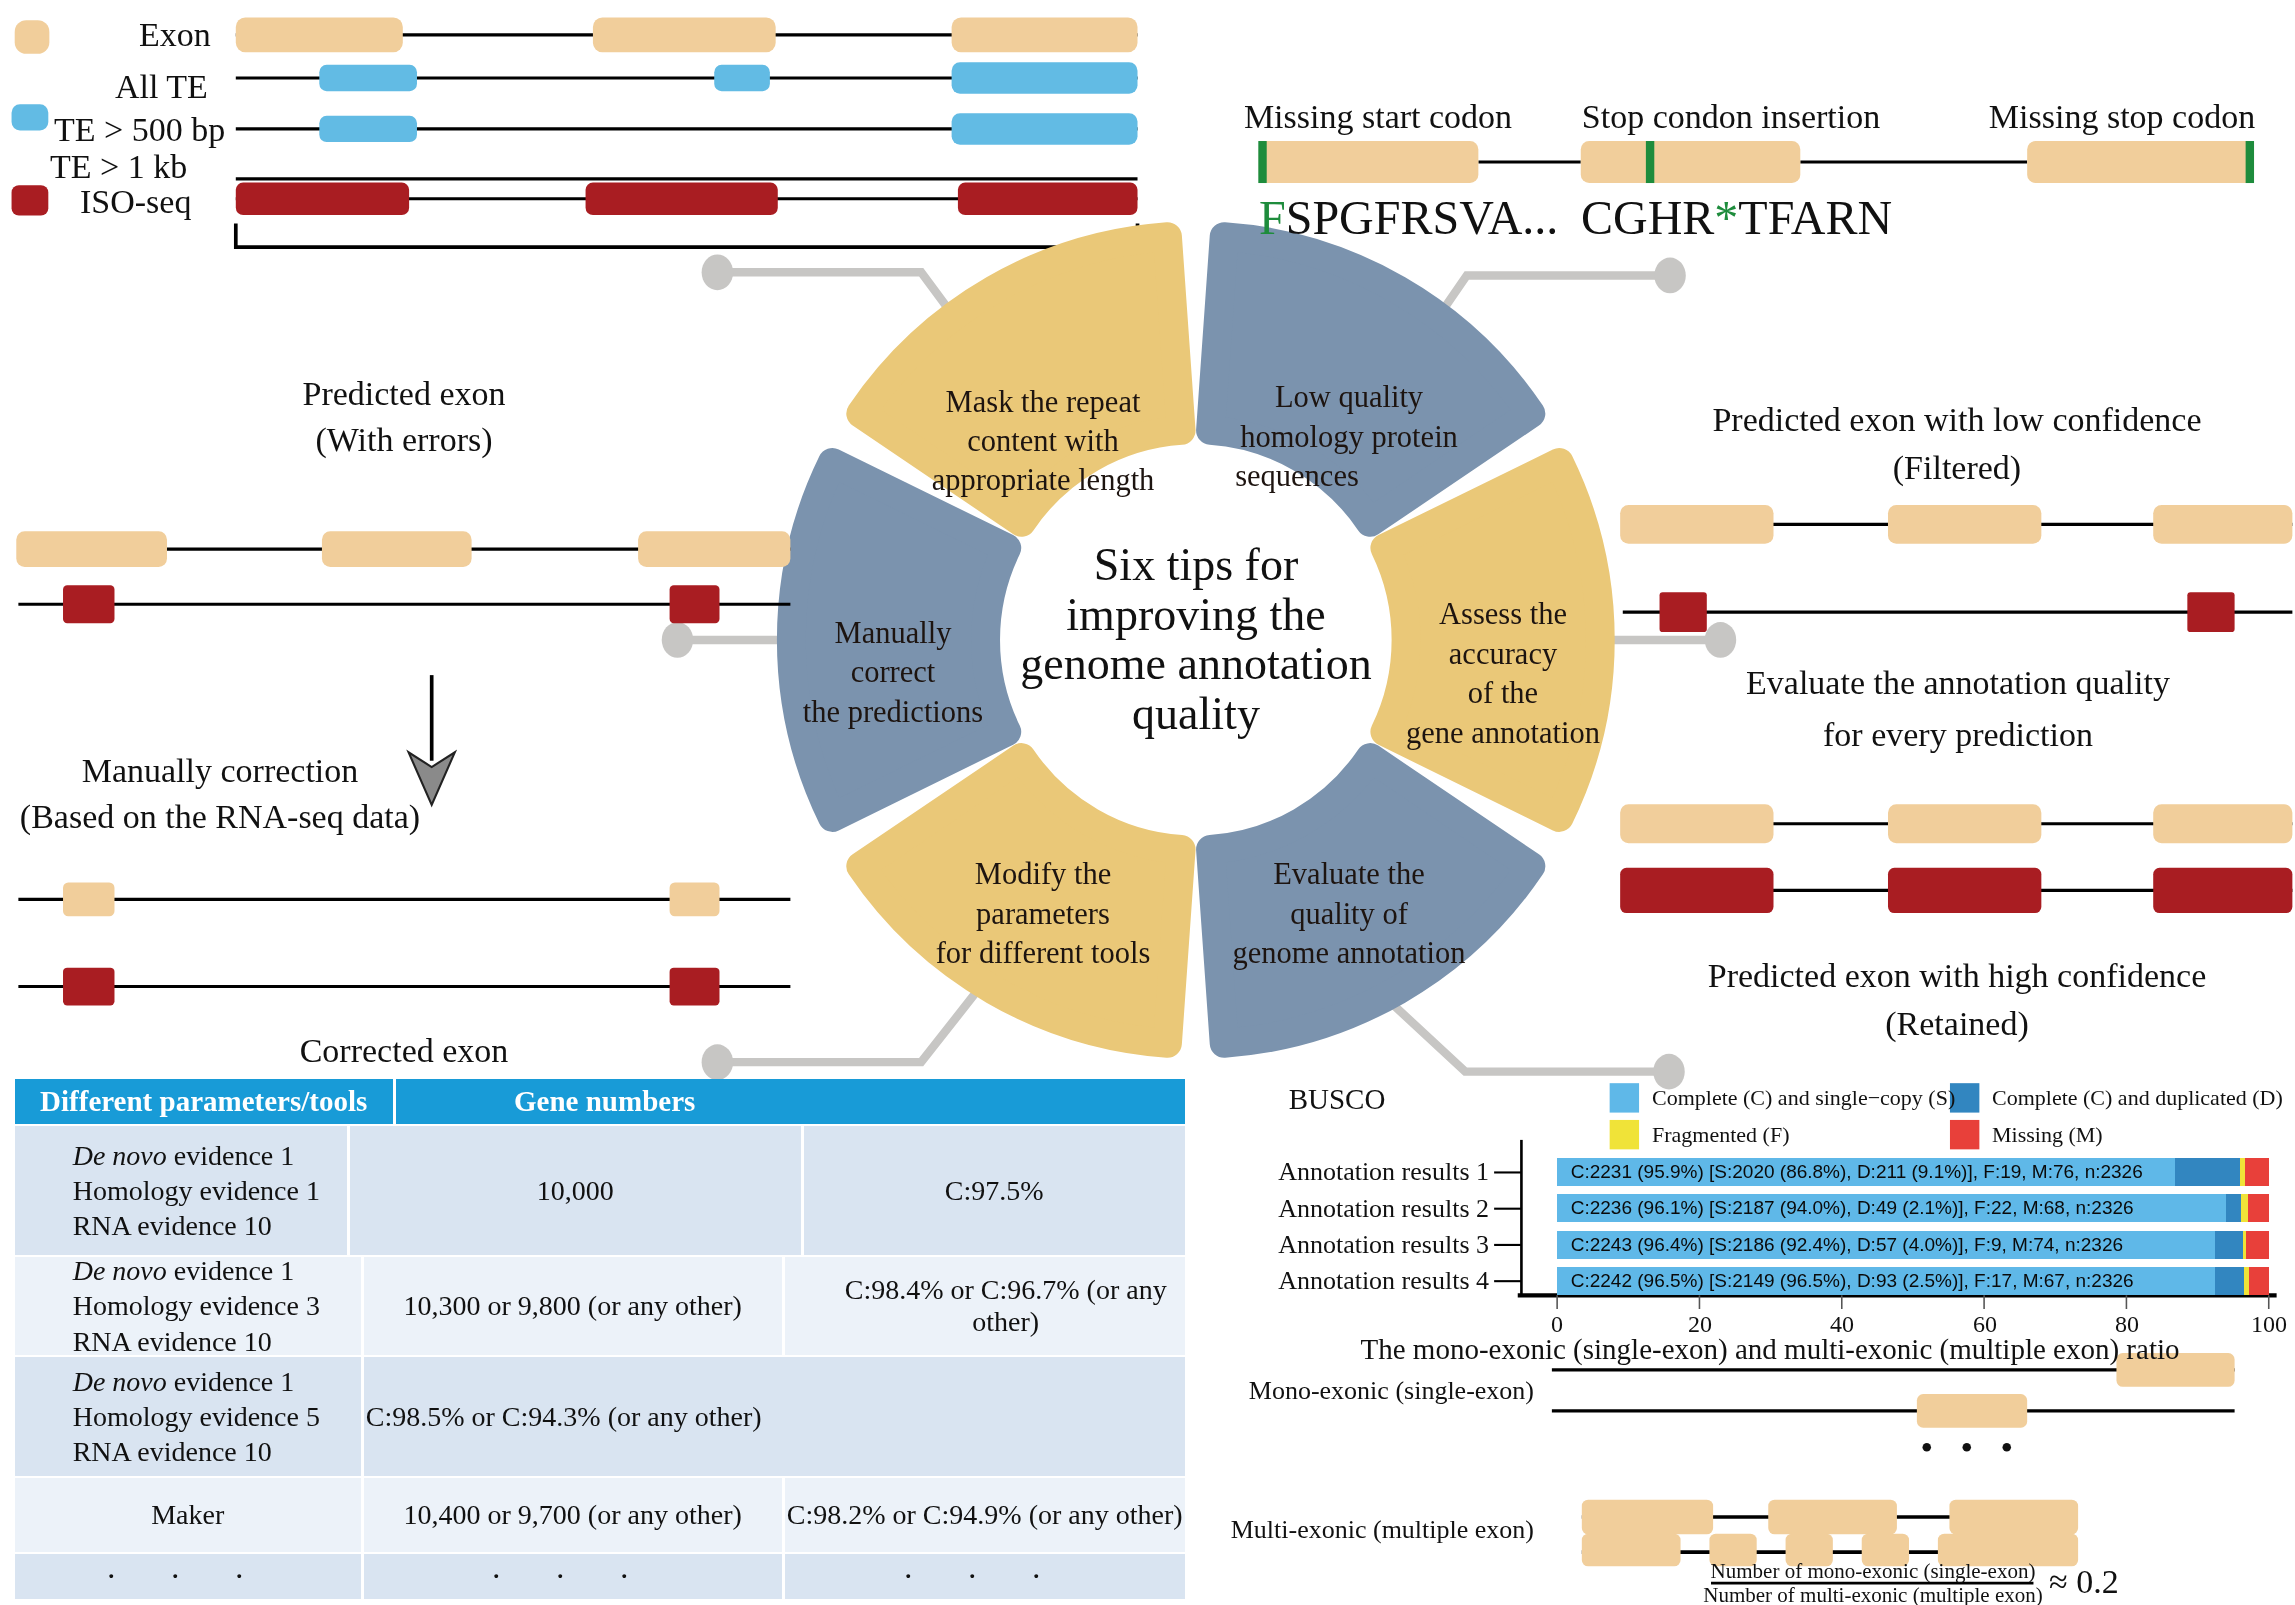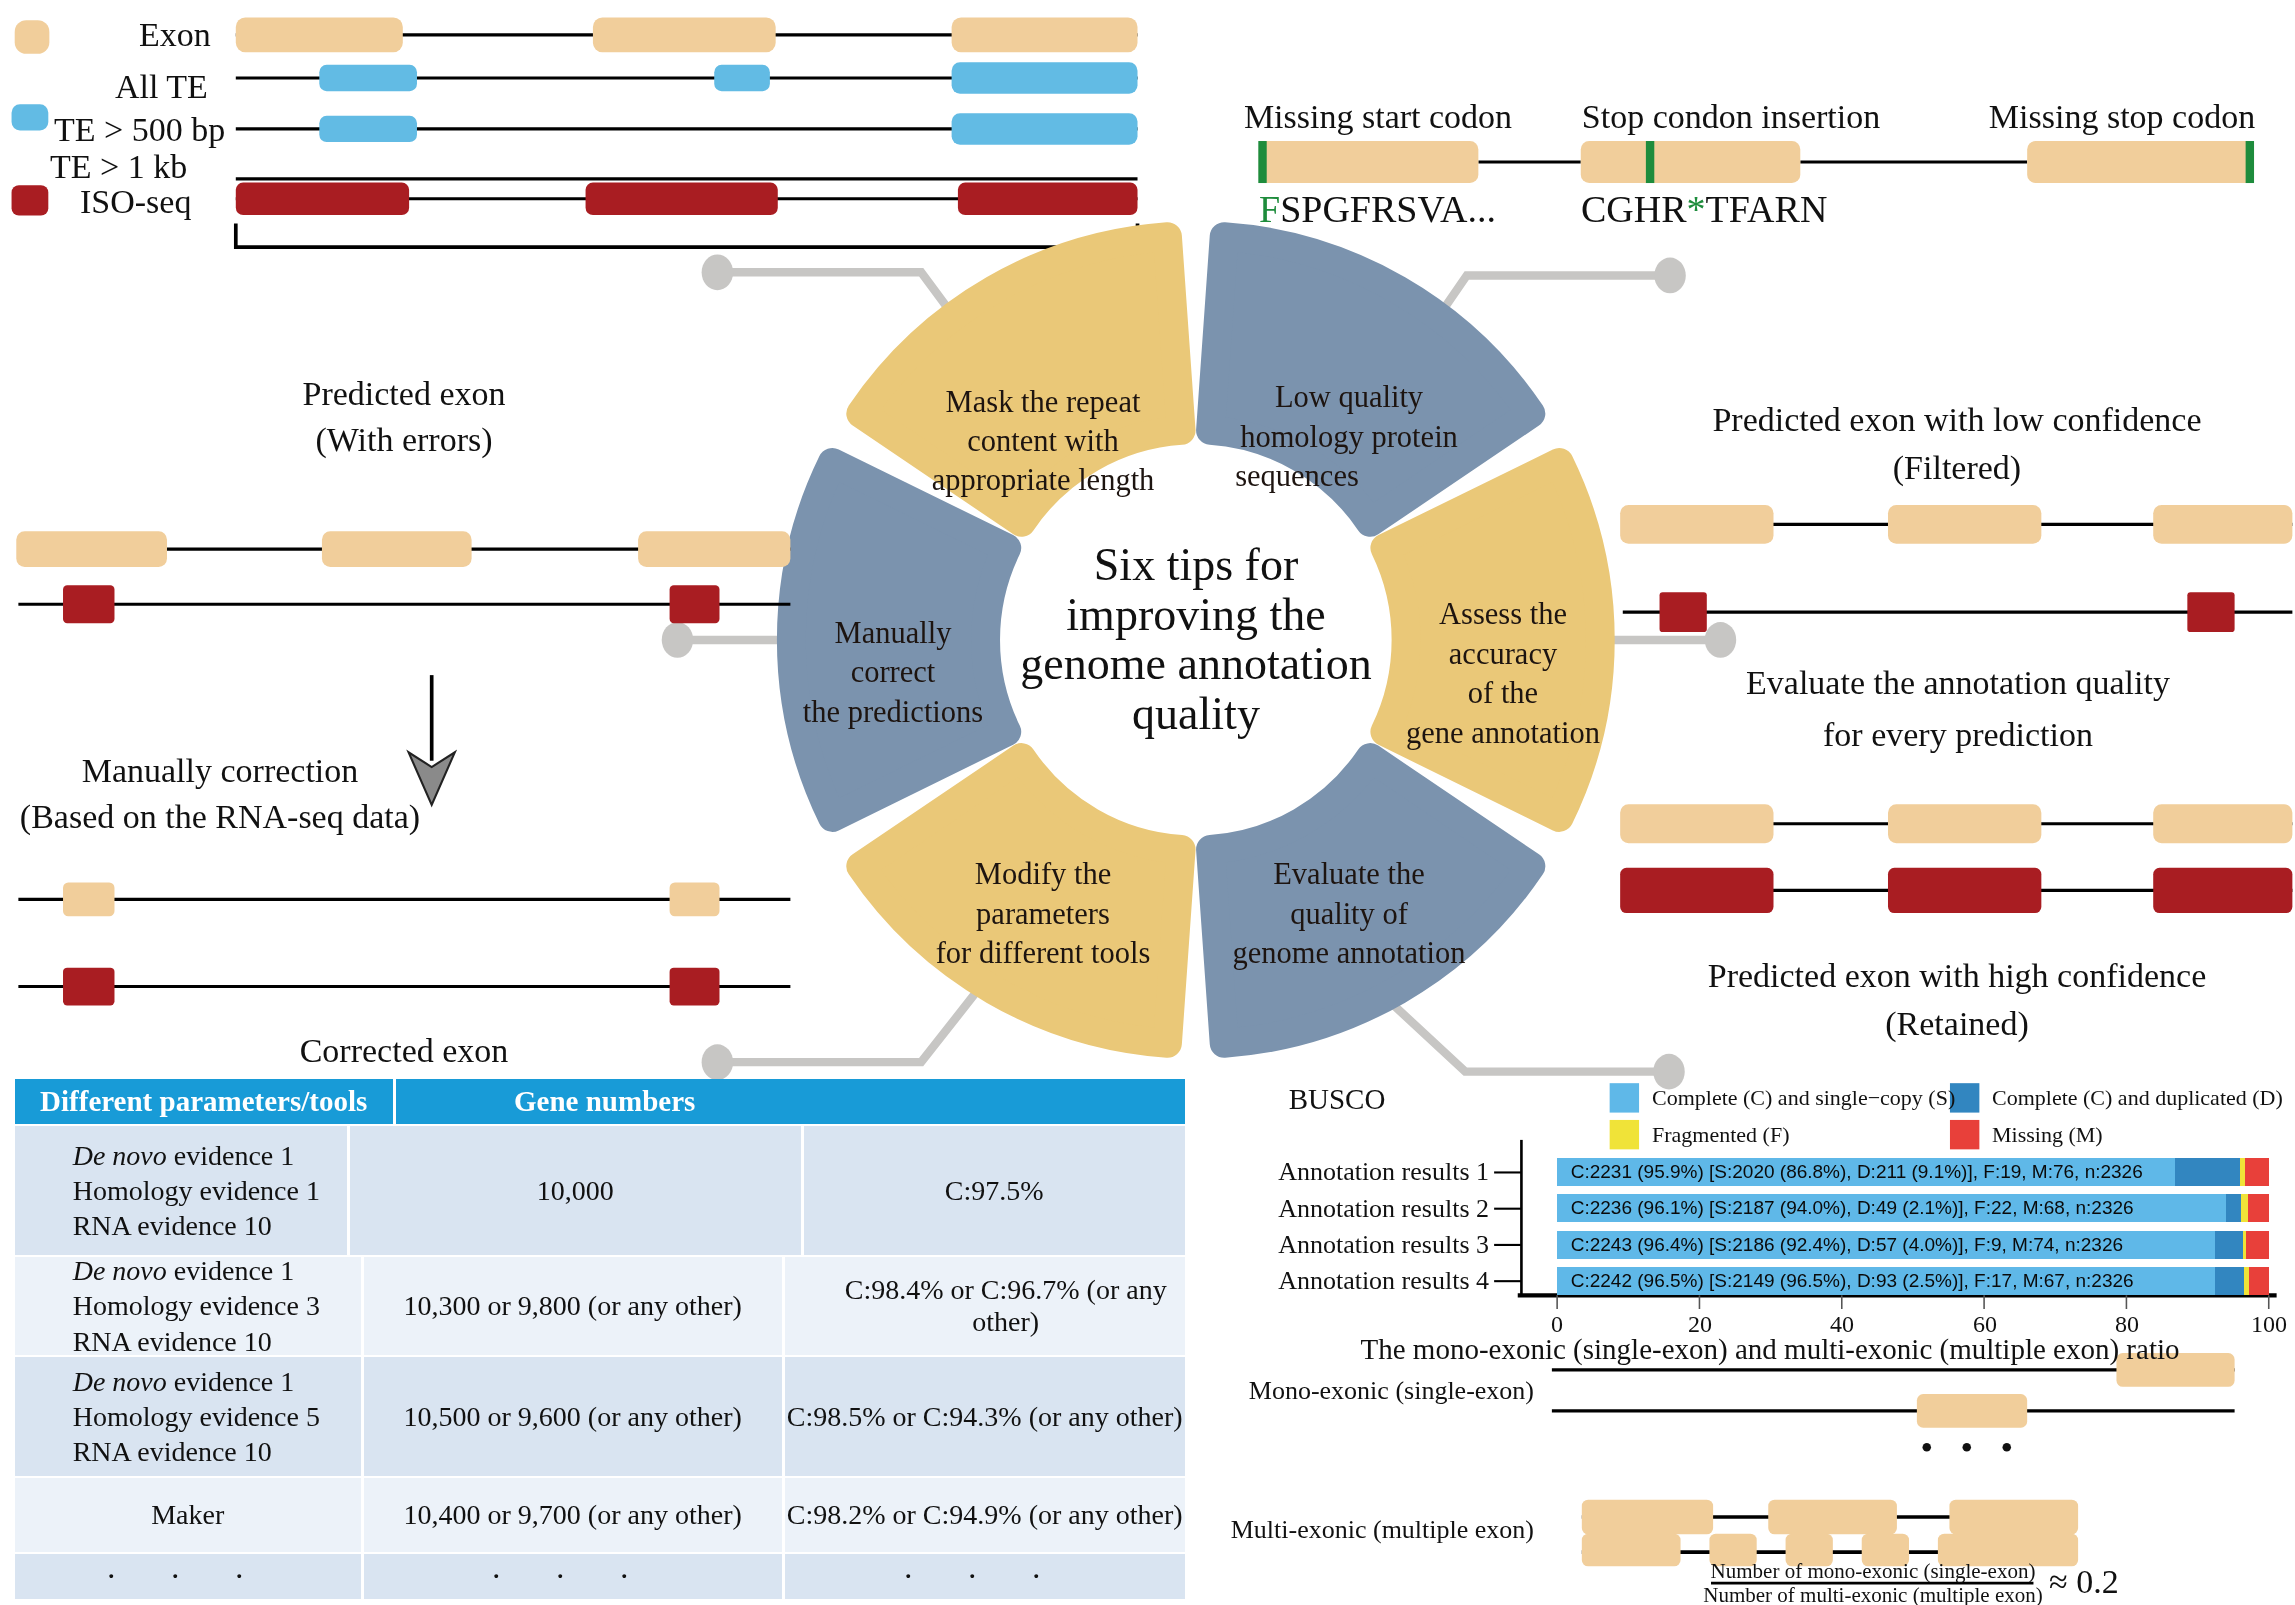--- a/index.html
+++ b/index.html
@@ -8,21 +8,21 @@
   #gfx{position:absolute;left:0;top:0;}
   .tx,.txl,.txr{position:absolute;white-space:nowrap;line-height:1.1;}
   .tx{transform:translate(-50%,-50%);text-align:center;}
   .txl{transform:translateY(-50%);text-align:left;}
   .txr{transform:translateY(-50%);text-align:right;}
   .green{color:#1E8C3C;}
   .em{font-style:italic;}
   .hub-line{font-size:46px;}
   .petal-line{font-size:30.5px;color:#1d1410;margin-top:35px;}
   .sec-title{font-size:34px;}
-  .seq{font-size:38px;}
+  .seq{font-size:48px;margin-top:8px;}
   
   #tbl-header{position:absolute;left:14.7px;top:1079px;width:1170px;height:45px;background:#189BD7;display:flex;}
   .hcell{color:#fff;font-weight:bold;font-size:29px;display:flex;align-items:center;justify-content:center;box-sizing:border-box;margin-left:16px;}
   .hcell+.hcell{border-left:3.2px solid #fff;}
   .trow{position:absolute;left:14.7px;width:1170px;display:flex;box-sizing:border-box;border-top:2.6px solid #fff;}
   .trow.dark{background:#D9E4F1;}
   .trow.light{background:#ECF2F9;}
   .cell{box-sizing:border-box;display:flex;flex-direction:column;justify-content:center;font-size:28px;}
   .cell+.cell{border-left:3.2px solid #fff;}
   .cell.c-left{align-items:flex-start;padding-left:58px;}
@@ -253,21 +253,20 @@
         </div>
         <div class="cell c-mid" style="width: 421px;">10,300 or 9,800 (or any other)</div>
         <div class="cell c-mid" style="width: 403px; padding-left: 42px;">C:98.4% or C:96.7% (or any other)</div>
       </div>
       <div class="trow dark" style="top: 1355px; height: 121px;">
         <div class="cell c-left" style="width: 346px;">
           <div class="pline"><span class="em">De novo </span><span>evidence 1</span></div>
           <div class="pline"><span class="em"></span><span>Homology evidence 5</span></div>
           <div class="pline"><span class="em"></span><span>RNA evidence 10</span></div>
         </div>
-        <div class="cell c-mid" style="width: 421px;">10,500 or 9,600 (or any other)</div>
         <div class="cell c-mid" style="width: 403px;">C:98.5% or C:94.3% (or any other)</div>
       </div>
       <div class="trow light" style="top: 1476px; height: 76px;">
         <div class="cell c-mid" style="width: 346px;">
           <div class="pline"><span class="em"></span><span>Maker</span></div>
         </div>
         <div class="cell c-mid" style="width: 421px;">10,400 or 9,700 (or any other)</div>
         <div class="cell c-mid" style="width: 403px;">C:98.2% or C:94.9% (or any other)</div>
       </div>
       <div class="trow dark" style="top: 1552px; height: 47px;">

